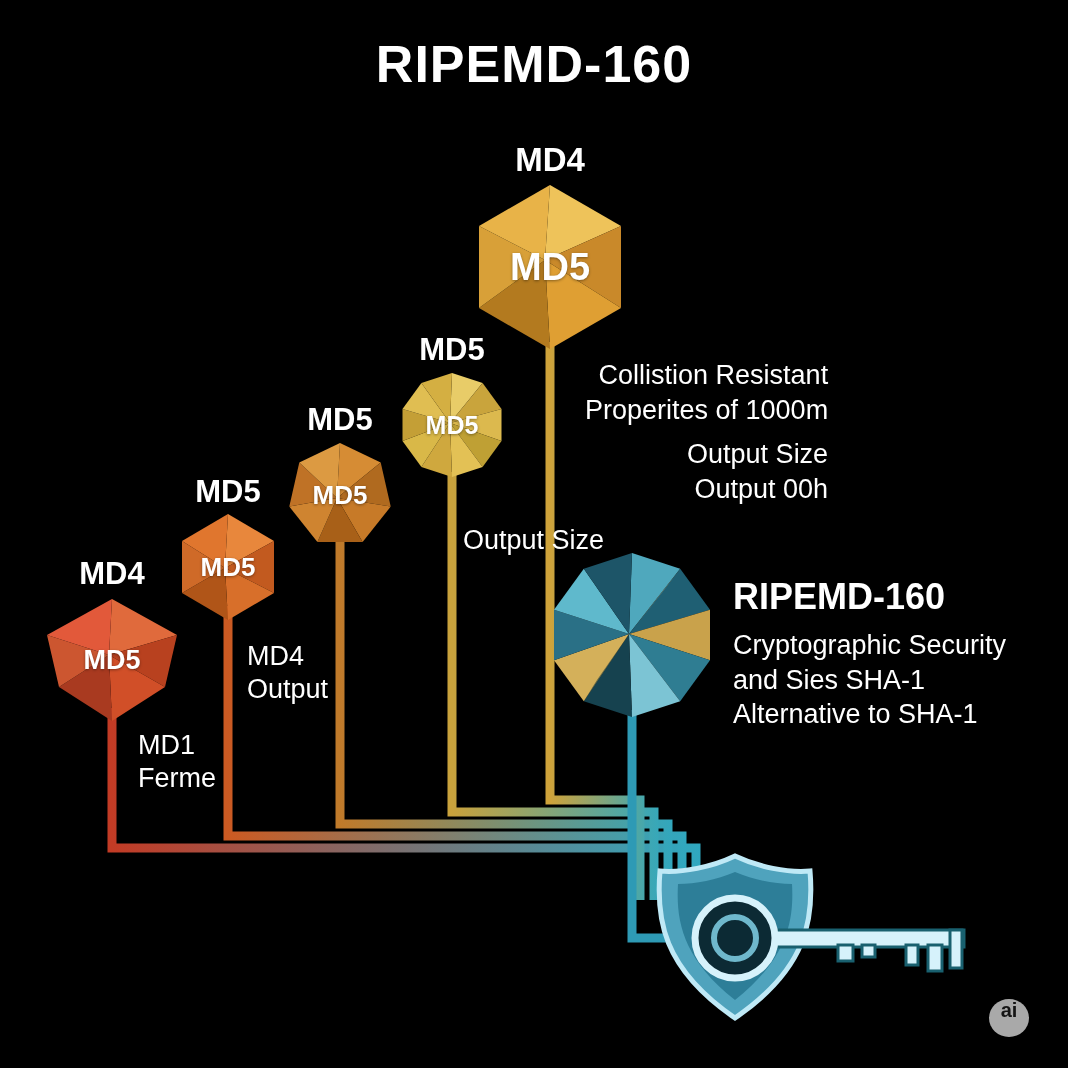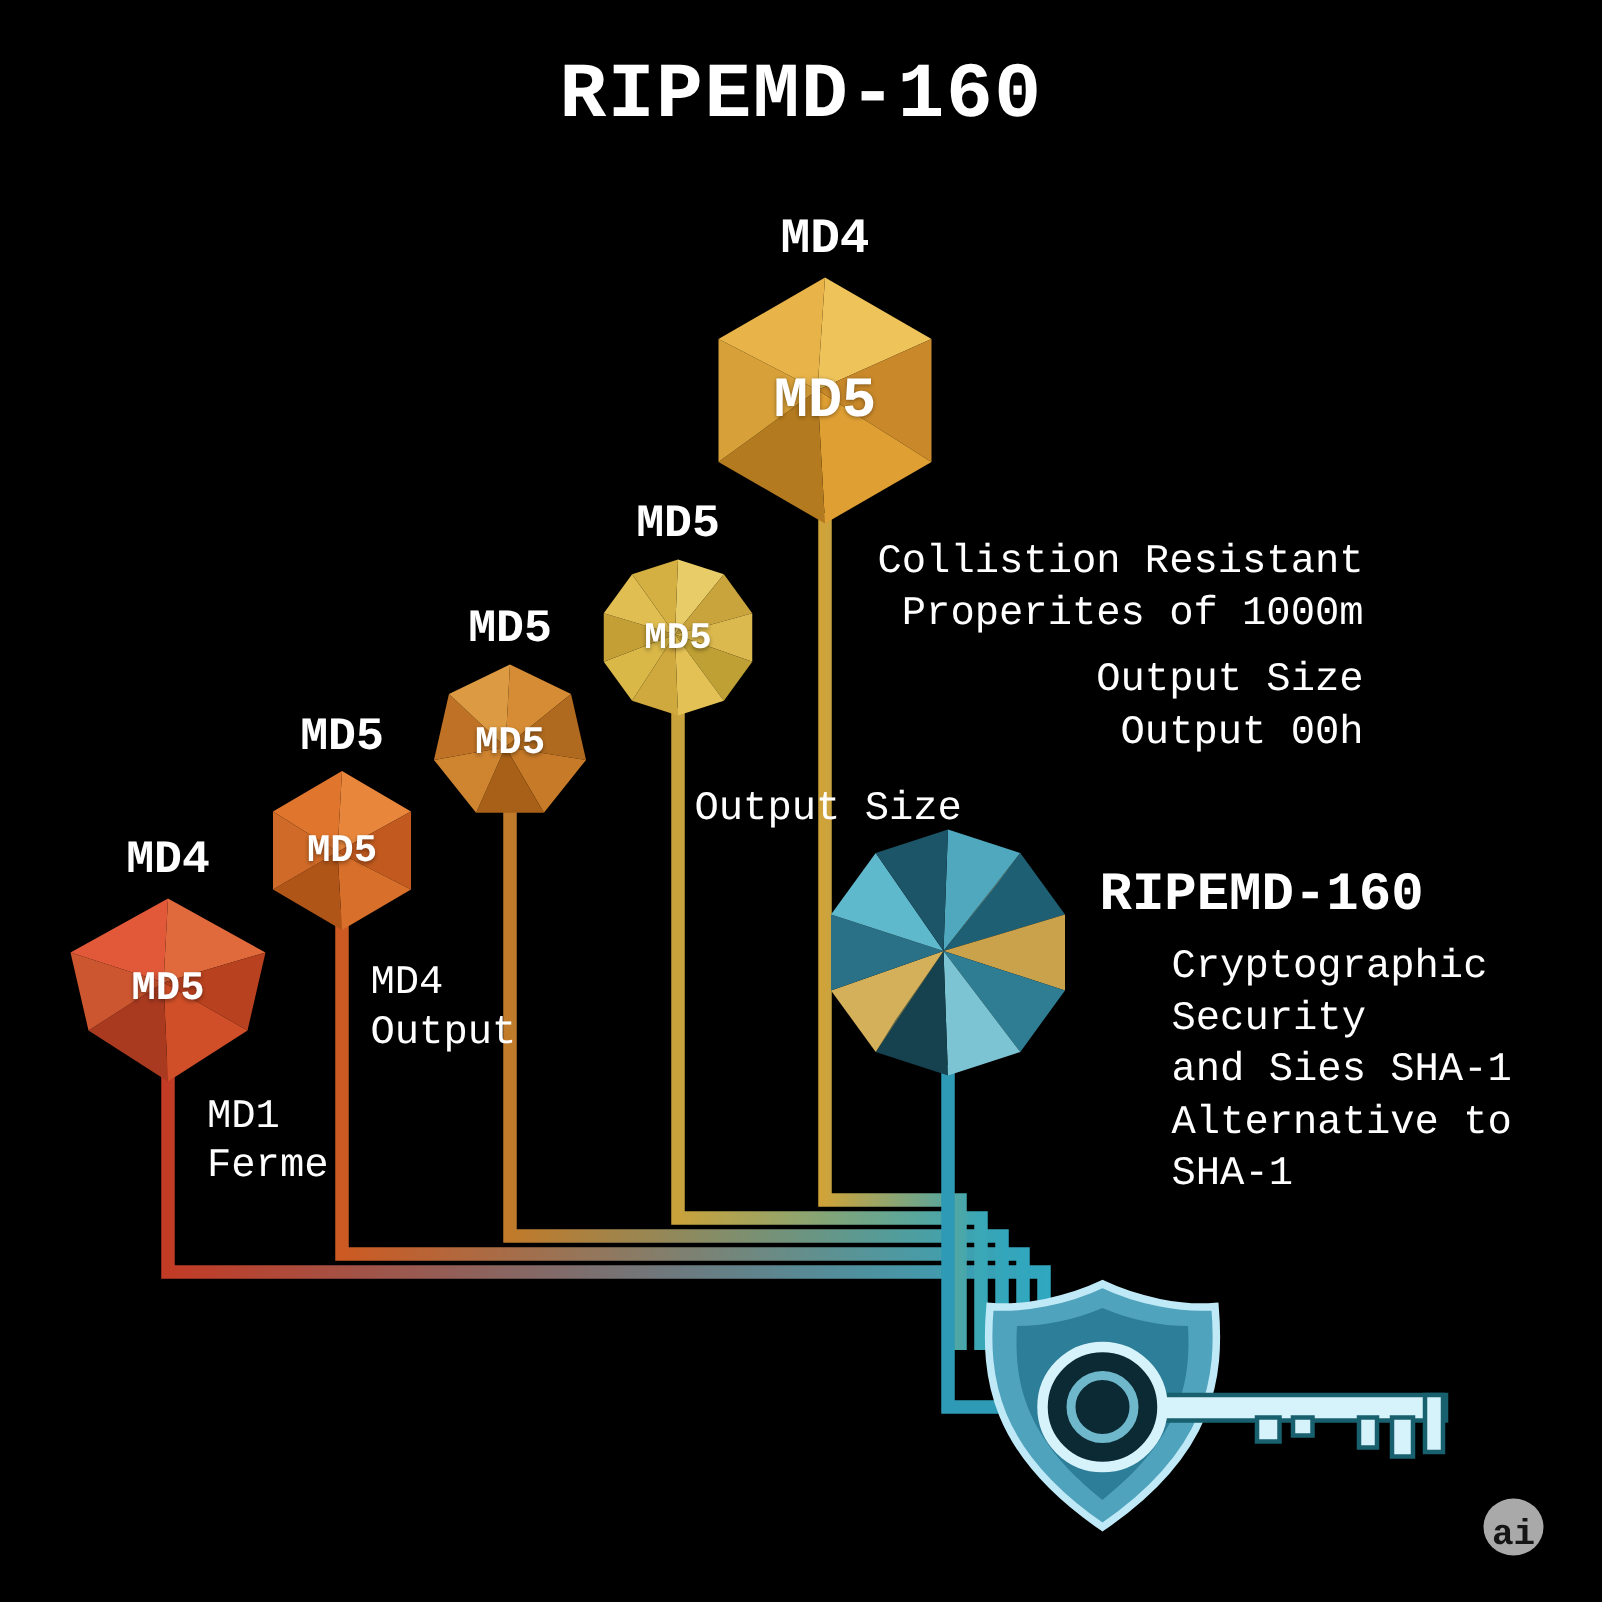--- a/index.html
+++ b/index.html
@@ -1,19 +1,19 @@
 <!DOCTYPE html>
 <html><head>
 <meta charset="utf-8">
 <style>
   html,body { margin:0; padding:0; background:#000; }
   .canvas {
     position:relative; width:1068px; height:1056px;
     background:#000000; overflow:hidden;
-    font-family:Liberation Mono, monospace; color:#ffffff;
+    font-family:Liberation Sans, sans-serif; color:#ffffff;
   }
   .connectors { position:absolute; left:0; top:0; width:1068px; height:1068px; z-index:1; }
   .title {
     position:absolute; left:0; right:0; top:34px; margin:0;
     text-align:center; font-size:52px; font-weight:800; letter-spacing:1px; z-index:2;
   }
   .top-label { position:absolute; text-align:center; font-weight:700; font-size:31px; z-index:3; }
   .gem { position:absolute; z-index:2; }
   .gem svg { position:absolute; left:0; top:0; width:100%; height:100%; }
   .gem-text {
@@ -21,27 +21,27 @@
     display:flex; align-items:center; justify-content:center;
     font-weight:700; color:#ffffff; text-shadow:0 1px 3px rgba(0,0,0,.4);
   }
   .caption { position:absolute; font-size:27px; line-height:1.22; z-index:3; }
   .caption span { display:block; }
   .notes { position:absolute; font-size:27px; line-height:1.3; z-index:3; }
   .notes span { display:block;text-align:right; }
   .notes .gap { margin-top:9px; }
   .result-heading { position:absolute; font-size:36px; font-weight:800; z-index:3; }
   .result-lines { position:absolute; font-size:27px; line-height:1.28; z-index:3; }
-  .result-lines span { display:block;margin-left:48px; }
+  .result-lines span { display:block; }
   .shield { position:absolute; left:650px; top:850px; width:330px; height:175px; z-index:4; }
   .ai-badge {
     position:absolute; left:989px; top:999px; width:40px; height:38px;
     background:#a9a9a9; border-radius:50%;
-    display:flex; align-items:flex-end; justify-content:center;
-    color:#151515; font-weight:700; font-size:24px; z-index:5;
+    display:flex; align-items:flex-start; justify-content:center;
+    color:#151515; font-weight:700; font-size:20px; z-index:5;
   }
 </style>
 </head>
 <body>
 
 <div class="canvas">
 
   <svg class="connectors" viewBox="0 0 1068 1068" aria-hidden="true">
     <defs>
       <linearGradient id="lg1" gradientUnits="userSpaceOnUse" x1="112" y1="0" x2="700" y2="0">

